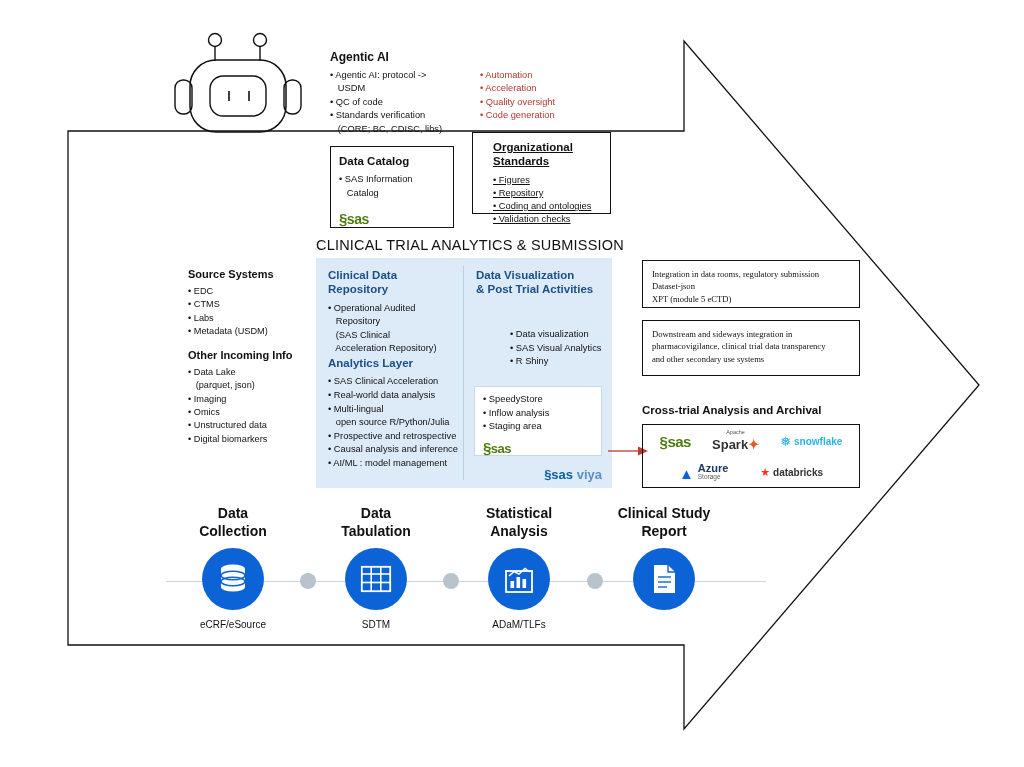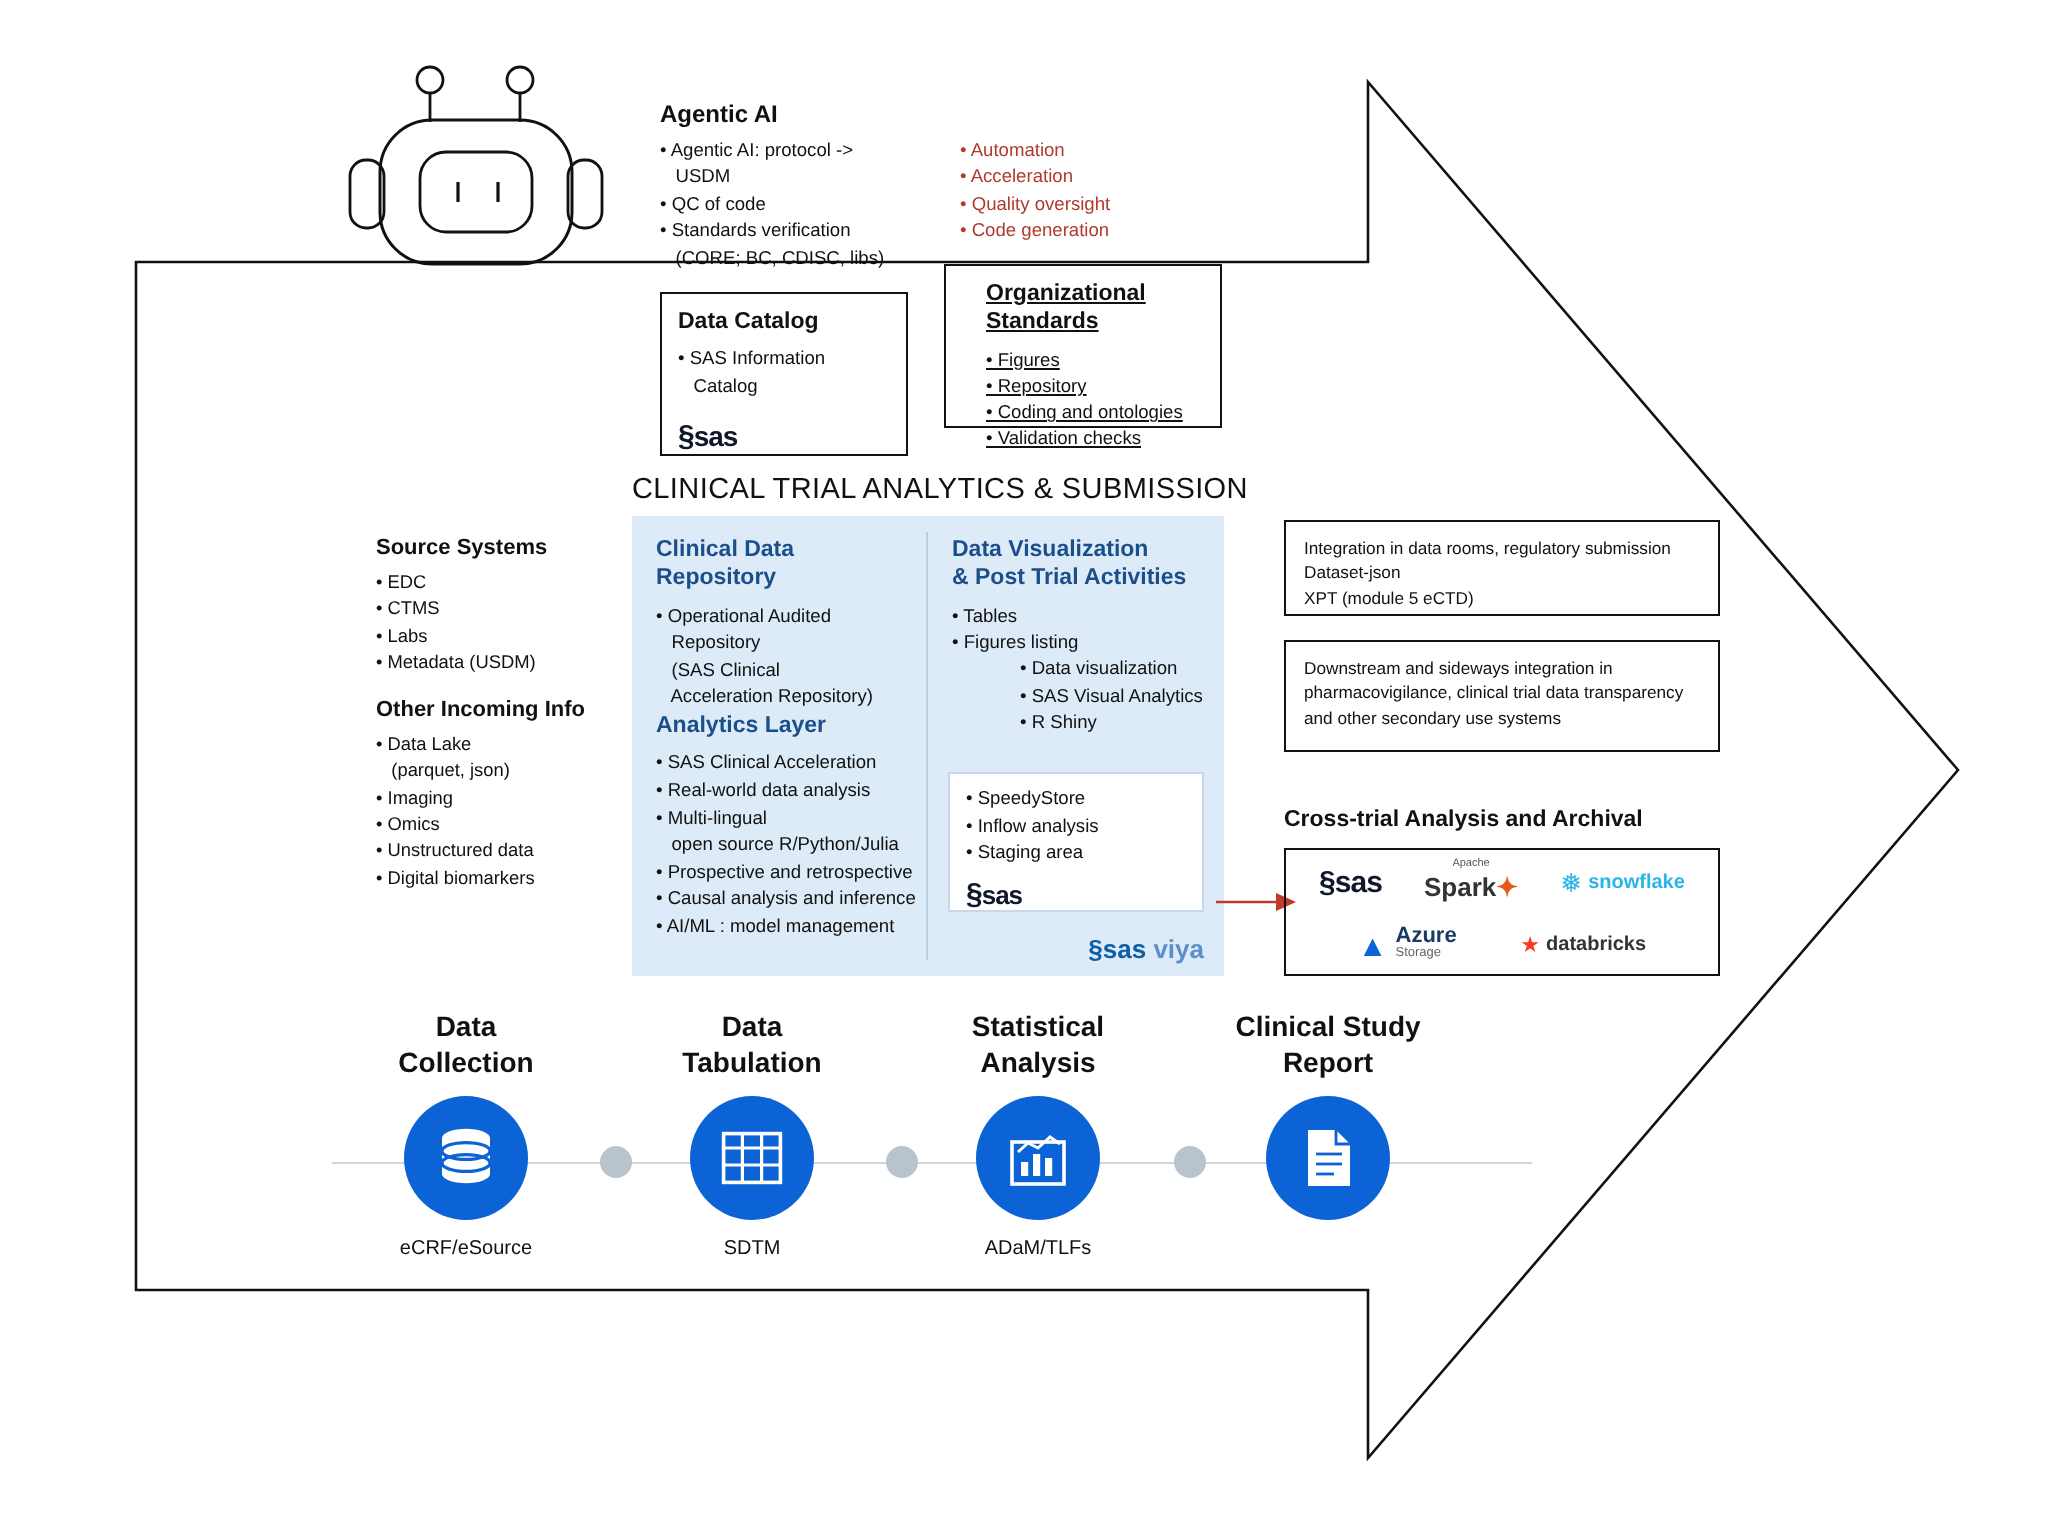--- a/index.html
+++ b/index.html
@@ -30,21 +30,21 @@
   #agentic .t { font-weight:bold; font-size:12px; }
   #agentic .cols { display:flex; margin-top:5px; }
   #agentic .left { width:150px; font-size:9.3px; line-height:1.44; }
   #agentic .right { font-size:9.3px; line-height:1.44; color:#b03a2e; }
   #agentic .left div, #agentic .right div { white-space:pre; }
 
   
   #catalog { left:330px; top:146px; width:124px; height:82px; padding:7px 8px; }
   #orgstd  { left:472px; top:132px; width:139px; height:82px; padding:7px 20px;text-decoration:underline; }
 
-  .sas-logo { font-weight:bold; color:#0f172a; font-size:14px; letter-spacing:-0.5px; }
+  .sas-logo { font-weight:bold; color:#4d7c0f; font-size:14px; letter-spacing:-0.5px; }
   .sas-logo .swash { font-size:15px; }
 
   
   #headline { left:316px; top:237px; font-size:14.5px; font-weight:normal; letter-spacing:0.2px; }
 
   
   #bluepanel { left:316px; top:258px; width:296px; height:230px; background:#ddeaf8; }
   #bluepanel .divider { position:absolute; left:147px; top:8px; width:1px; height:214px; background:#b9cfe6; }
   .panel-h { color:#1b4f8a; font-weight:bold; font-size:11.5px; line-height:1.25; }
   .panel-b { font-size:9.3px; line-height:1.46; margin-top:5px; }
@@ -57,21 +57,21 @@
   #speedy {
     position:absolute; left:158px; top:128px; width:128px; height:70px;
     background:#fff; border:1px solid #c9d8e8; padding:6px 8px; box-sizing:border-box;
   }
   #viya { position:absolute; right:10px; bottom:6px; font-weight:bold; color:#0b5fa5; font-size:13px; }
   #viya span.v { color:#5b8fc9; font-weight:bold; }
 
   
   #note1 { left:642px; top:260px; width:218px; height:48px; padding:7px 9px; border:1px solid #111; font-size:8.6px; line-height:1.45; box-sizing:border-box; }
   #note2 { left:642px; top:320px; width:218px; height:56px; padding:7px 9px; border:1px solid #111; font-size:8.6px; line-height:1.45; box-sizing:border-box; }
-  .note div { white-space:pre; }
+  .note div { white-space:pre;font-family:Liberation Serif, serif; }
 
   #crosstrial-title { left:642px; top:404px; font-weight:bold; font-size:11.5px; color:#111; }
   #vendorbox { left:642px; top:424px; width:218px; height:64px; border:1px solid #111; box-sizing:border-box; }
 
   
   #srcsys { left:188px; top:268px; width:130px; }
   #otherinfo { left:188px; top:349px; width:140px; }
   .lh { font-weight:bold; font-size:11px; }
   .ll { font-size:9.2px; line-height:1.45; margin-top:5px; }
   .ll div { white-space:pre; }
@@ -182,24 +182,20 @@
       <div>• Causal analysis and inference</div>
       <div>• AI/ML : model management</div>
     </div>
   </div>
 
   <div id="dataviz">
     <div class="panel-h">
       <div>Data Visualization</div>
       <div>&amp; Post Trial Activities</div>
     </div>
-    <div class="panel-b">
-      <div>• Tables</div>
-      <div>• Figures listing</div>
-    </div>
   </div>
 
   <div id="posttrial">
     <div class="panel-b" style="margin-top:0;">
       <div>• Data visualization</div>
       <div>• SAS Visual Analytics</div>
       <div>• R Shiny</div>
     </div>
   </div>
 

